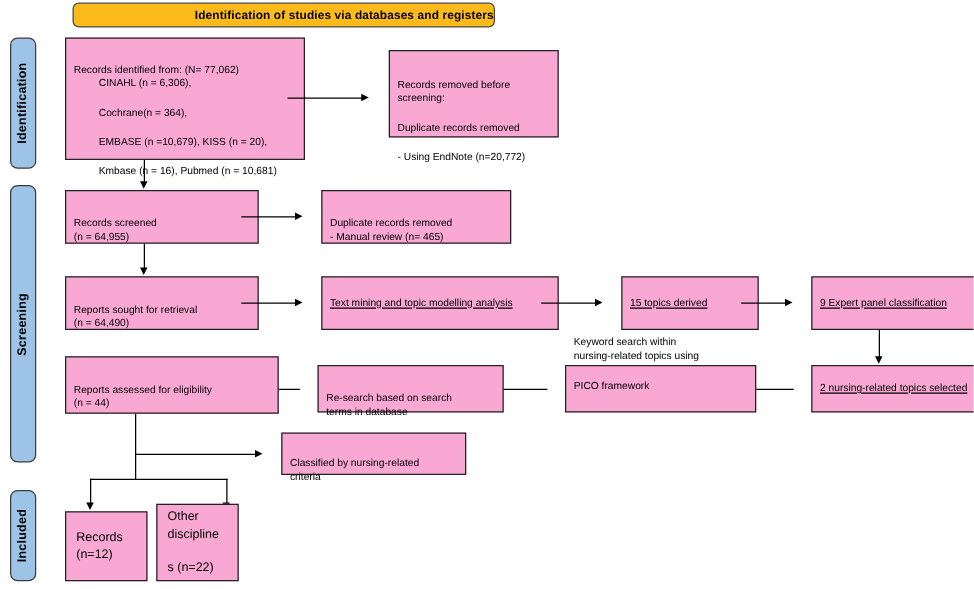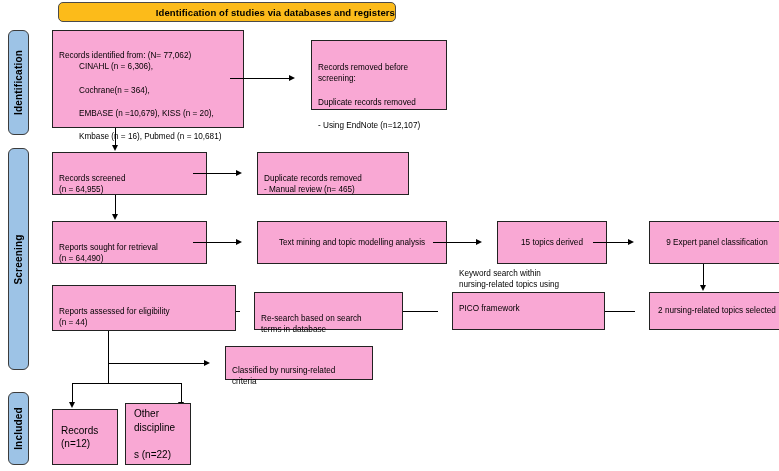--- a/index.html
+++ b/index.html
@@ -61,22 +61,23 @@
     border: 1.3px solid #222222;
     display: flex;
     align-items: center;
     font-size: 8.2px;
     line-height: 1.42;
     color: #000;
     padding: 3px 6px;
     margin-left: 14px;
   }
   .box.center-text {
-    justify-content: center;
+    justify-content: flex-start;
     text-align: center;
+    text-decoration: underline;
   }
   .box.big-text { font-size: 10px; line-height: 1.35; }
   .box .txt { white-space: pre-line; }
   .box .indent { display: block; padding-left: 20px; }
 
   
   .ln-h, .ln-v {
     position: absolute;
     background: #000;
   }
@@ -137,21 +138,21 @@
   </div>
 
   <div class="ln-h" style="left:230px; top:78px; width:60px;"></div>
   <div class="arrow right" style="left:289px; top:74.5px;"></div>
 
   <div class="box" style="left:297px; top:40px; width:136px; height:70px; align-items:flex-start; padding-top:9px;">
     <div class="txt">
       <span>Records removed before</span>
       <span style="display:block">screening:</span>
       <span style="display:block">Duplicate records removed</span>
-      <span style="display:block">- Using EndNote (n=12,107)</span>
+      <span style="display:block">- Using EndNote (n=20,772)</span>
     </div>
   </div>
 
   <div class="ln-v" style="left:115px; top:128px; height:18px;"></div>
   <div class="arrow down" style="left:111.5px; top:145px;"></div>
 
   <div class="box" style="left:38px; top:152px; width:155px; height:43px; align-items:flex-start; padding-top:8px;">
     <div class="txt">
       <span>Records screened</span>
       <span style="display:block">(n = 64,955)</span>
@@ -223,21 +224,21 @@
   <div class="box" style="left:240px; top:292px; width:149px; height:38px; align-items:flex-start; padding-top:8px;">
     <div class="txt">
       <span>Re-search based on search</span>
       <span style="display:block">terms in database</span>
     </div>
   </div>
 
   <div class="ln-h" style="left:201px; top:311px; width:39px;"></div>
   <div class="arrow left" style="left:201px; top:307.5px;"></div>
 
-  <div class="box" style="left:38px; top:285px; width:184px; height:46px; align-items:flex-start; padding-top:8px;">
+  <div class="box" style="left:38px; top:285px; width:171px; height:46px; align-items:flex-start; padding-top:8px;">
     <div class="txt">
       <span>Reports assessed for eligibility</span>
       <span style="display:block">(n = 44)</span>
     </div>
   </div>
 
   <div class="ln-v" style="left:108px; top:331px; height:33px;"></div>
   <div class="ln-h" style="left:108px; top:363px; width:97px;"></div>
   <div class="arrow right" style="left:204px; top:359.5px;"></div>
 

